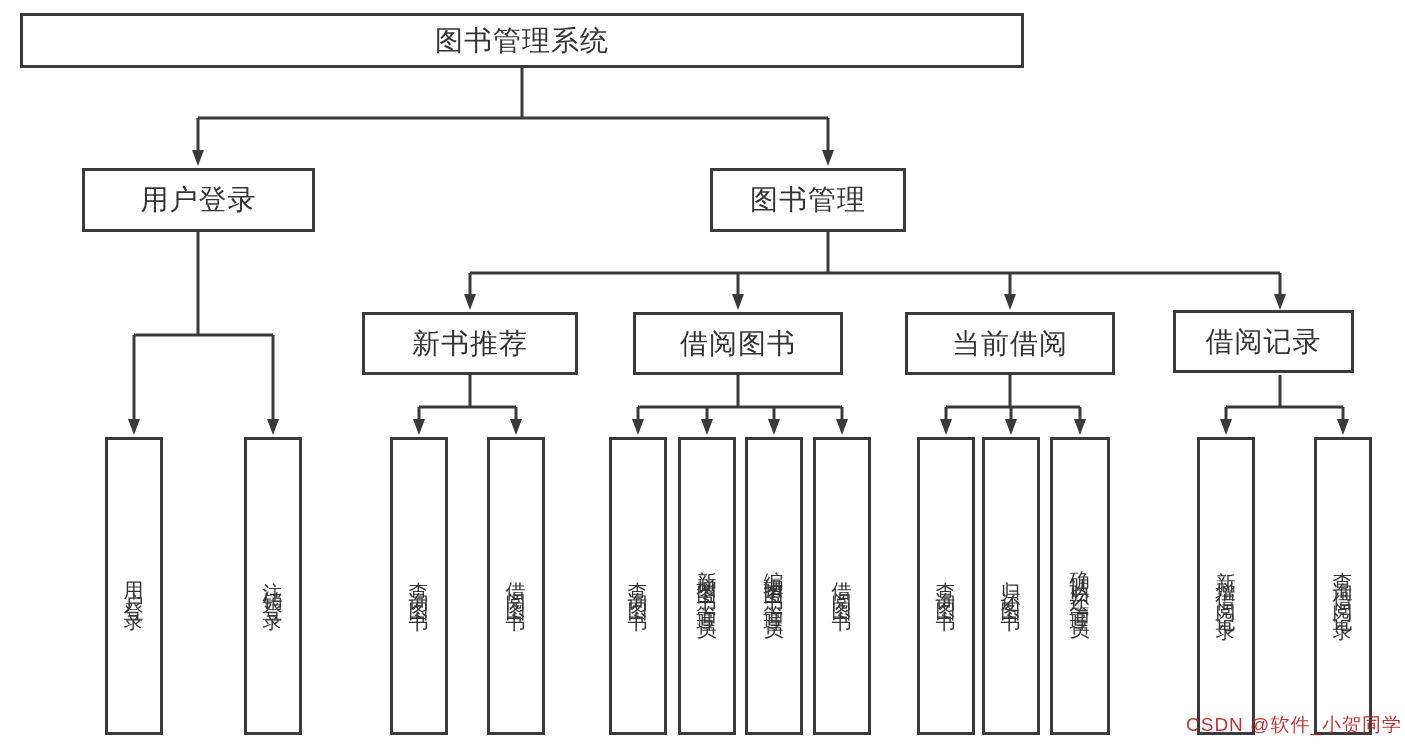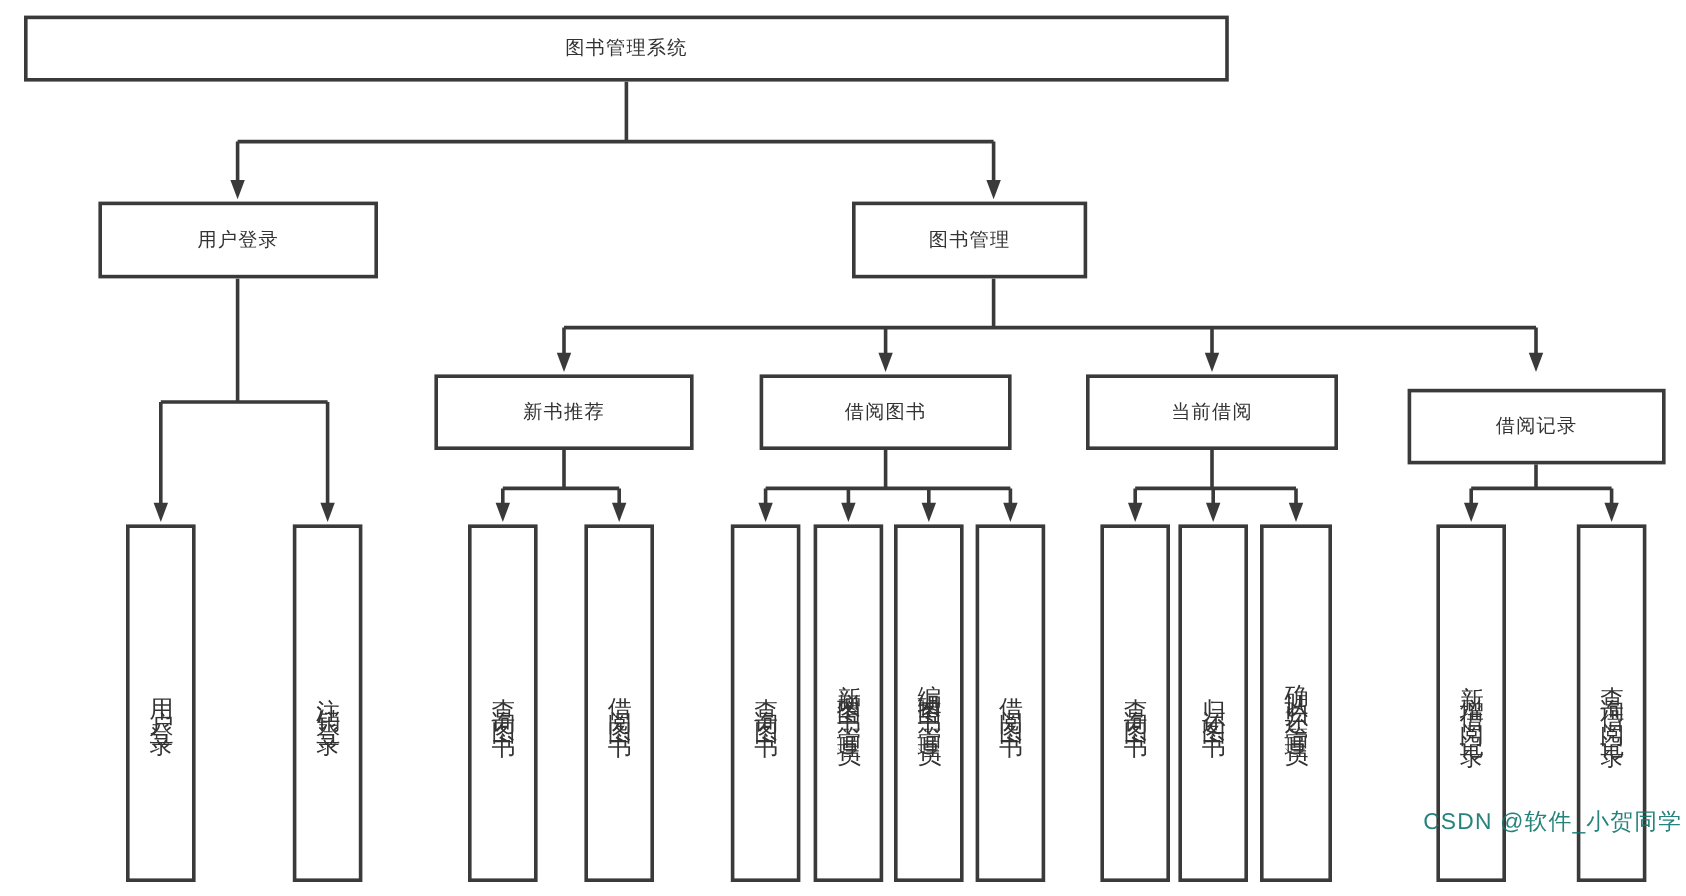--- a/index.html
+++ b/index.html
@@ -17,39 +17,39 @@
     background: #ffffff;
     border: 3px solid #3a3a3a;
     box-sizing: border-box;
     display: flex;
     align-items: center;
     justify-content: center;
     color: #333333;
     z-index: 2;
   }
   .h-label {
-    font-size: 16px;
+    font-size: 28px;
     letter-spacing: 1px;
     white-space: nowrap;
   }
   .v-label {
     writing-mode: vertical-rl;
     text-orientation: upright;
     font-size: 20px;
     letter-spacing: 10px;
     line-height: 1;
   }
   #watermark {
     position: absolute;
     left: 1186px;
-    top: 672px;
+    top: 712px;
     z-index: 3;
     font-size: 19px;
     letter-spacing: 1px;
-    color: #0f766e;
+    color: #b91c1c;
     opacity: 0.9;
     white-space: nowrap;
   }
 </style>
 </head>
 <body>
 
 <div id="stage">
 
   <svg id="connectors" width="1405" height="747" viewBox="0 0 1405 747">
@@ -105,21 +105,21 @@
 
   <div class="box" style="left:362px; top:312px; width:216px; height:63px;justify-content:center;">
     <span class="h-label">新书推荐</span>
   </div>
   <div class="box" style="left:633px; top:312px; width:210px; height:63px;">
     <span class="h-label">借阅图书</span>
   </div>
   <div class="box" style="left:905px; top:312px; width:210px; height:63px;">
     <span class="h-label">当前借阅</span>
   </div>
-  <div class="box" style="left:1173px; top:324px; width:215px; height:63px;">
+  <div class="box" style="left:1173px; top:310px; width:181px; height:63px;">
     <span class="h-label">借阅记录</span>
   </div>
 
   <div class="box" style="left:105px; top:437px; width:58px; height:298px;">
     <span class="v-label">用户登录</span>
   </div>
   <div class="box" style="left:244px; top:437px; width:58px; height:298px;">
     <span class="v-label">注销登录</span>
   </div>
 

